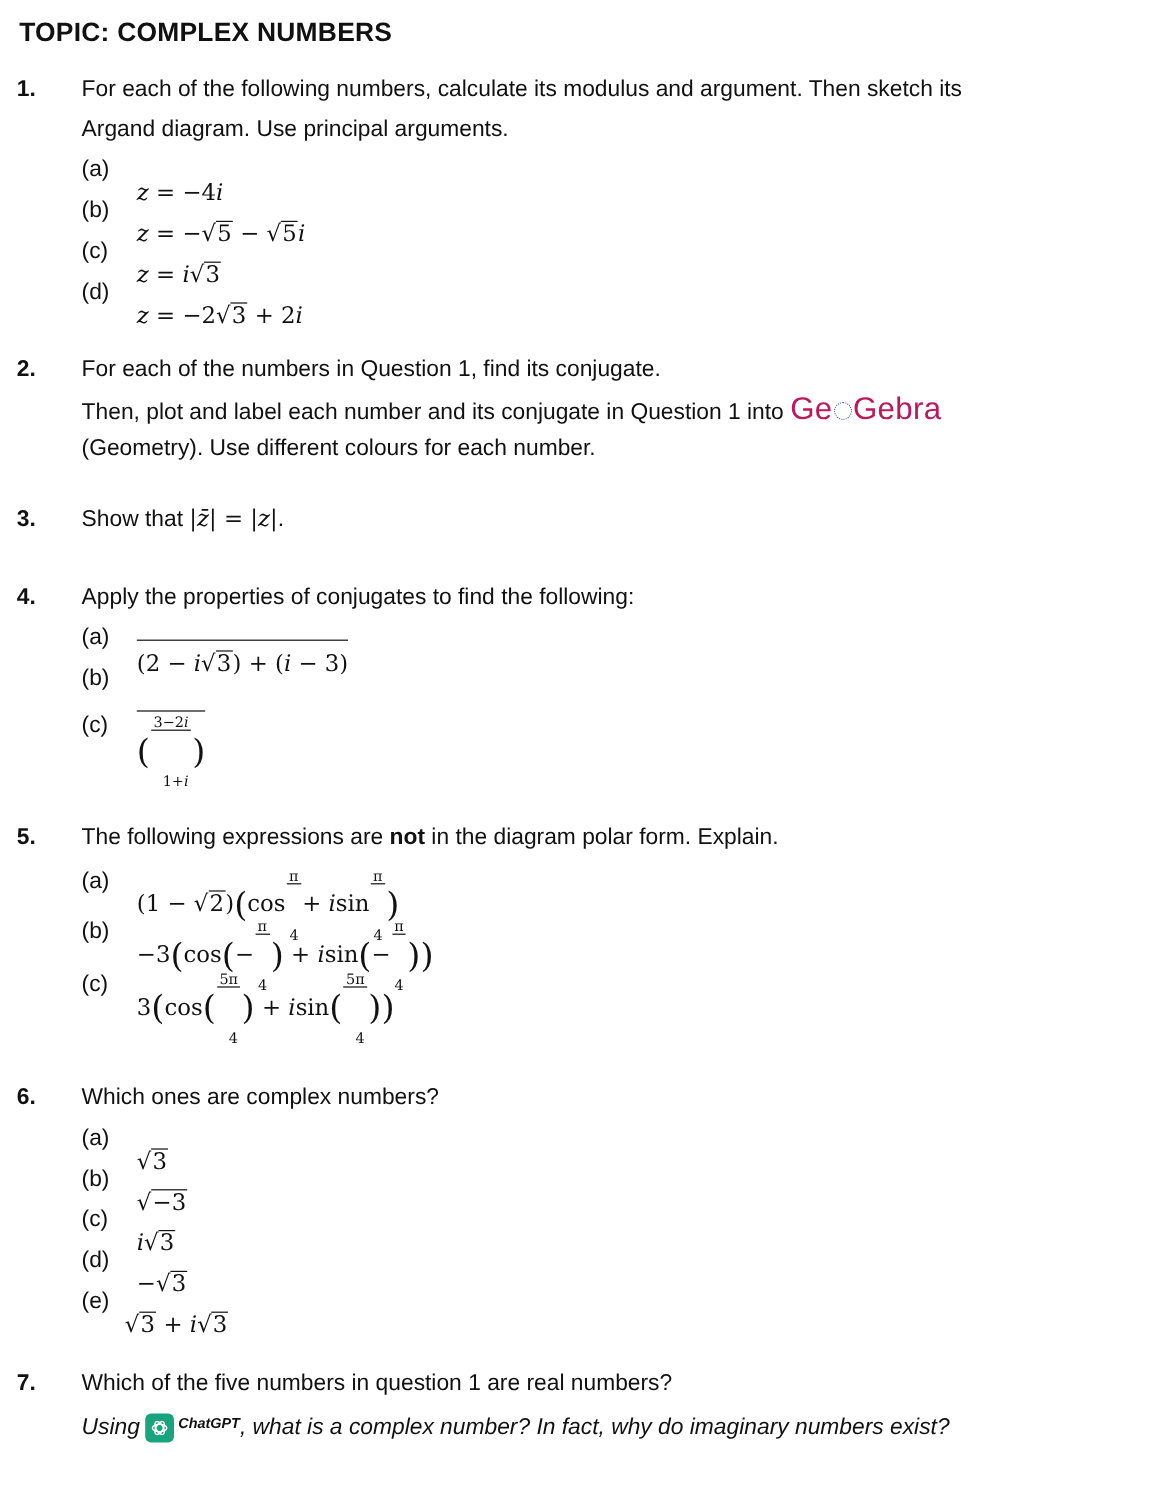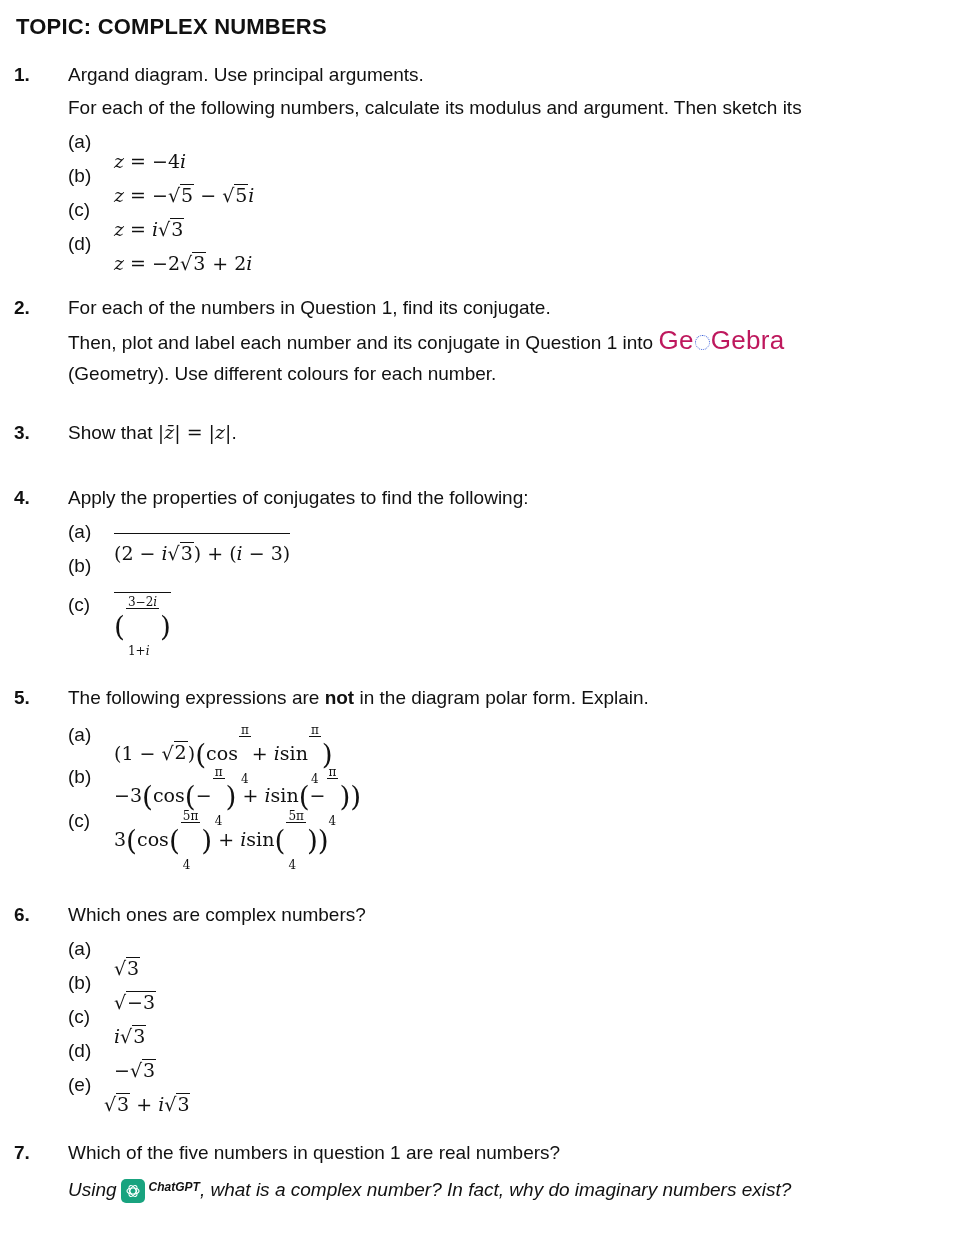--- a/index.html
+++ b/index.html
@@ -8,41 +8,41 @@
   .title { position:absolute; left:16px; top:14px; font-size:22px; font-weight:bold; letter-spacing:0.2px; }
   .q { position:absolute; left:0; width:958px; }
   .qnum { position:absolute; left:14px; font-size:19px; font-weight:bold; }
   .qtext { position:absolute; left:68px; font-size:19px; line-height:33px; width:880px; }
   .line { height:33px; white-space:nowrap; }
   .sub { height:34px; white-space:nowrap; display:flex; align-items:center; }
   .lbl { display:inline-block; width:46px; font-size:19px; }
   .m { font-family:"DejaVu Serif", "Liberation Serif", serif; font-size:19px;margin-top:40px; }
   .sq { display:inline-block; border-top:1.4px solid #111; padding:0 1px; line-height:20px; }
   .ov { display:inline-block; border-top:1.5px solid #111; padding-top:3px; }
-  .frac { display:inline-flex; flex-direction:column; align-items:flex-start; vertical-align:middle; font-size:12px; line-height:12px; margin:0 1px;gap:36px; }
+  .frac { display:inline-flex; flex-direction:column; align-items:flex-end; vertical-align:middle; font-size:12px; line-height:12px; margin:0 1px;gap:36px; }
   .frac .n { border-bottom:1px solid #111; padding:0 2px; }
   .frac .d { padding:0 2px; }
   .bigp { font-size:28px; font-weight:300; vertical-align:middle; line-height:28px; }
   .geo { color:#be185d; font-size:26px; letter-spacing:0.3px; }
   .geo-o { display:inline-block; width:13px; height:13px; border:1.5px dotted #3a5fd9; border-radius:50%; vertical-align:-1px; margin:0 1px; }
   .gpt { display:inline-flex; vertical-align:-4px; margin-left:4px; }
   .gpt-logo { width:24px; height:24px; background:#19a37f; border-radius:5px; display:inline-flex; align-items:center; justify-content:center; }
   .gpt-txt { font-size:12px; font-weight:bold; vertical-align:super; margin-left:4px; position:relative; top:-8px; }
   b.not { font-weight:bold; }
 </style>
 </head>
 <body>
 
 <div class="title">TOPIC: COMPLEX NUMBERS</div>
 
 <div class="q" style="top:58px;">
   <div class="qnum" style="top:6px;">1.</div>
   <div class="qtext">
+    <div class="line">For each of the following numbers, calculate its modulus and argument. Then sketch its</div>
     <div class="line">Argand diagram. Use principal arguments.</div>
-    <div class="line">For each of the following numbers, calculate its modulus and argument. Then sketch its</div>
     <div class="sub">
         <span class="lbl">(a)</span>
         <span class="m"><i>z</i> = −4<i>i</i></span>
       </div>
     <div class="sub">
         <span class="lbl">(b)</span>
         <span class="m"><i>z</i> = −√<span class="sq">5</span> − √<span class="sq">5</span><i>i</i></span>
       </div>
     <div class="sub">
         <span class="lbl">(c)</span>

